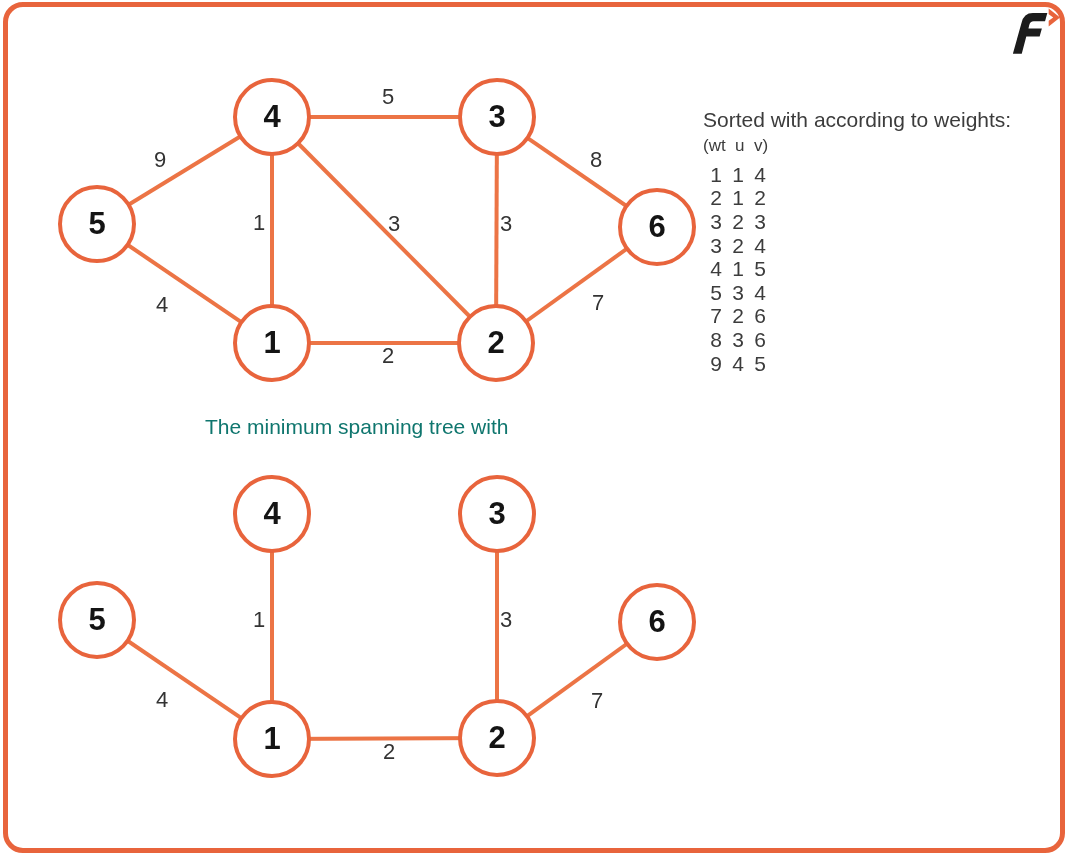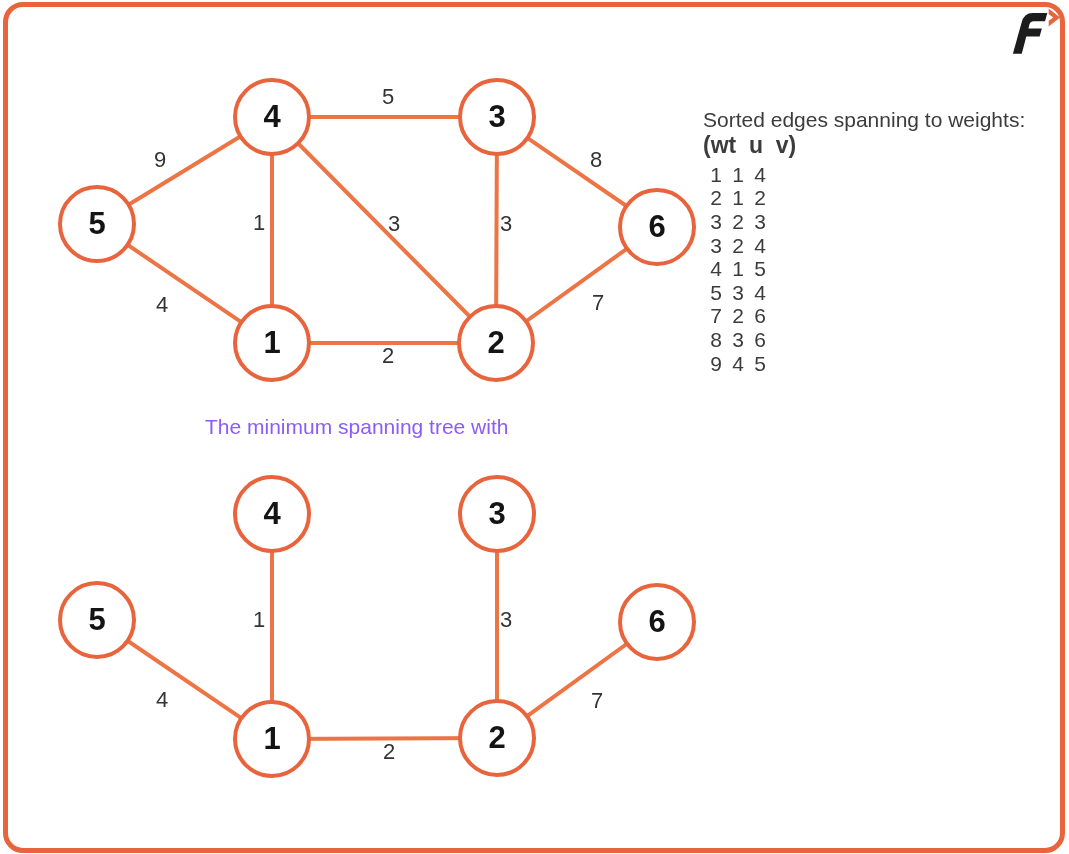--- a/index.html
+++ b/index.html
@@ -7,24 +7,24 @@
           font-family:"Liberation Sans",sans-serif;}
   .frame{position:absolute;left:3px;top:2px;right:4px;bottom:1px;
          border:5px solid var(--accent);border-radius:20px;pointer-events:none;}
   .logo{position:absolute;left:1002px;top:8px;width:58px;height:48px;}
   .edges{position:absolute;left:0;top:0;width:1069px;height:854px;}
   .edge{stroke:var(--edge);stroke-width:4;}
   .node{position:absolute;width:70px;height:70px;border:4px solid var(--accent);
         border-radius:50%;background:#ffffff;display:flex;align-items:center;justify-content:center;
         transform:translate(-50%,-50%);font-weight:700;font-size:31px;color:#141414;}
   .wlabel{position:absolute;transform:translate(-50%,-50%);font-size:22px;color:#333333;}
-  .caption{position:absolute;left:205px;top:412px;font-size:21px;line-height:30px;color:#8b5cf6;}
+  .caption{position:absolute;left:205px;top:412px;font-size:21px;line-height:30px;color:#0f766e;}
   .sorted{position:absolute;left:703px;top:106px;color:#3c3c3c;}
   .sorted .title{font-size:21px;line-height:27px;}
-  .sorted .hdr{font-size:23px;line-height:25px;white-space:pre;font-weight:bold;}
+  .sorted .hdr{font-size:17px;line-height:25px;white-space:pre;}
   .rows{margin-top:5px;margin-left:3px;}
   .erow{display:flex;height:23.6px;align-items:center;font-size:21px;}
   .erow span{display:inline-block;width:20px;text-align:center;margin-right:2px;}
   .logo .f{fill:var(--logo-black);}
   .logo .arrow{fill:var(--accent);}
 </style>
 </head>
 <body>
 
 <div class="canvas">
@@ -70,21 +70,21 @@
   <div class="wlabel" style="left:160px;top:160px">9</div>
   <div class="wlabel" style="left:259px;top:223px">1</div>
   <div class="wlabel" style="left:394px;top:224px">3</div>
   <div class="wlabel" style="left:506px;top:224px">3</div>
   <div class="wlabel" style="left:162px;top:305px">4</div>
   <div class="wlabel" style="left:388px;top:356px">2</div>
   <div class="wlabel" style="left:596px;top:160px">8</div>
   <div class="wlabel" style="left:598px;top:303px">7</div>
 
   <div class="sorted">
-    <div class="title">Sorted edges spanning to weights:</div>
+    <div class="title">Sorted with according to weights:</div>
     <div class="hdr">(wt  u  v)</div>
     <div class="rows">
       <div class="erow">
           <span>1</span>
           <span>1</span>
           <span>4</span>
         </div>
       <div class="erow">
           <span>2</span>
           <span>1</span>

